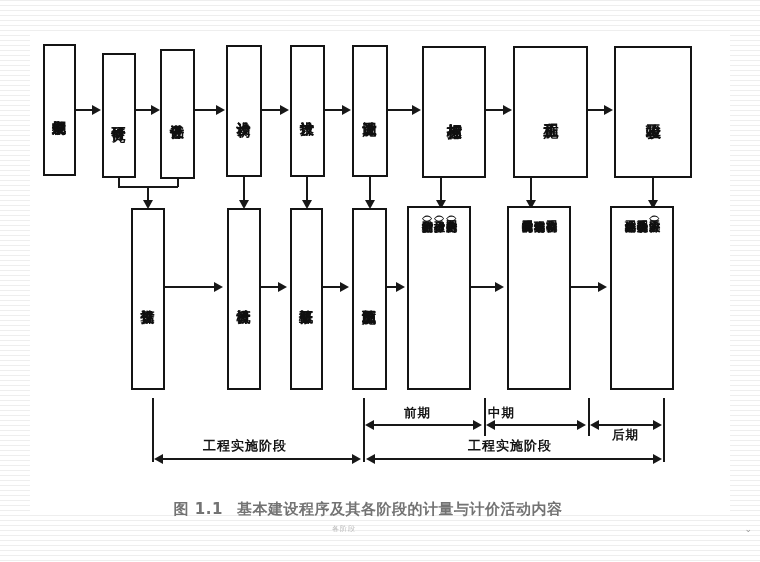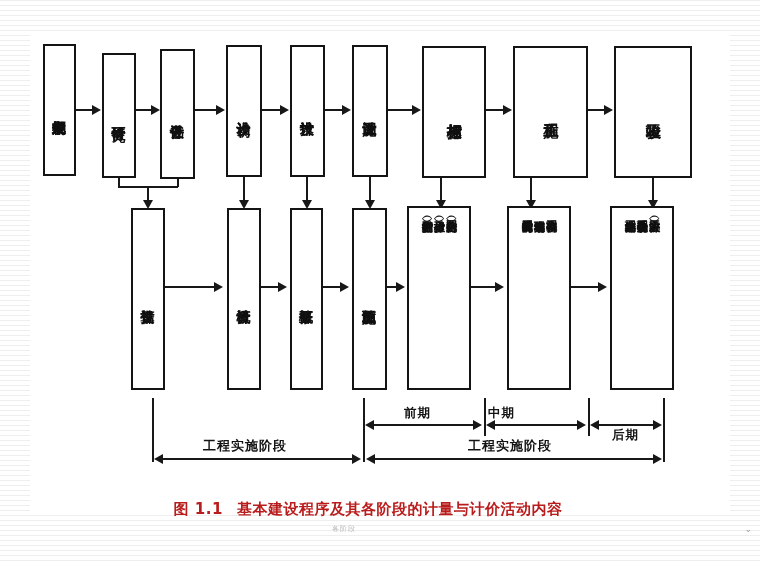--- a/index.html
+++ b/index.html
@@ -98,21 +98,21 @@
     letter-spacing:1px;
     text-align:right;
   }
   .phase-label.small{font-size:12.5px;}
   #caption{
     position:absolute;
     left:0;top:500px;width:736px;
     text-align:center;
     font-size:15px;
     font-weight:700;
-    color:#b91c1c;
+    color:#737373;
     letter-spacing:0.5px;
   }
   #caption .num{margin-right:14px;}
   #ghost{
     position:absolute;
     left:332px;top:524px;
     font-size:7px;
     color:#b8b8b8;
     letter-spacing:1px;
     white-space:nowrap;

